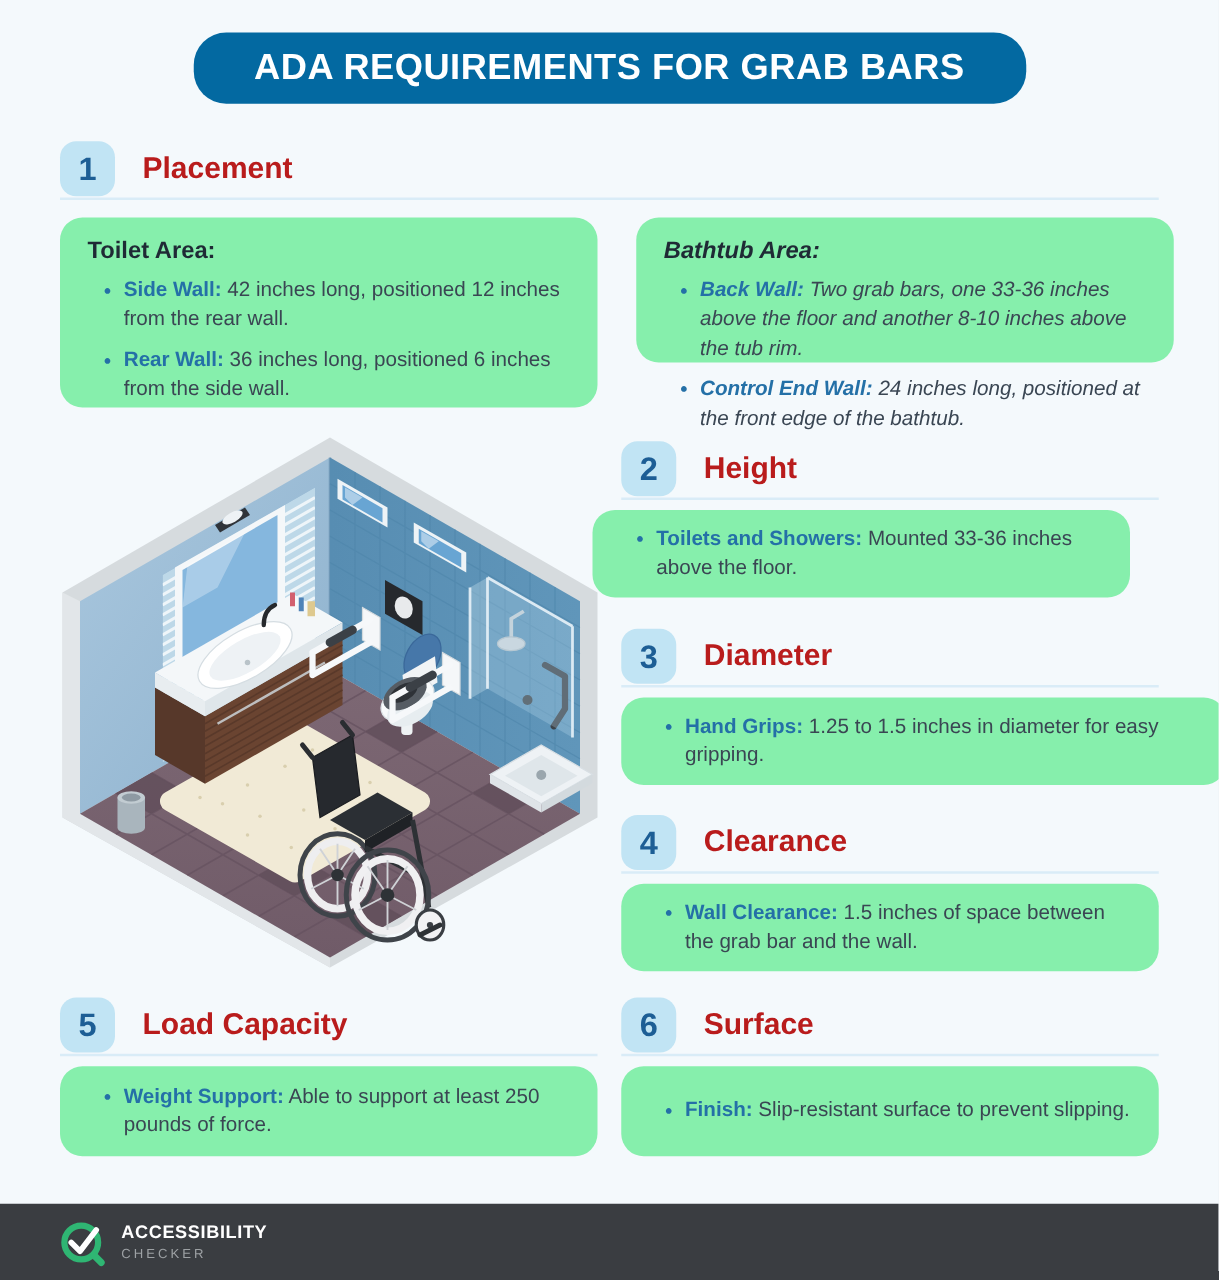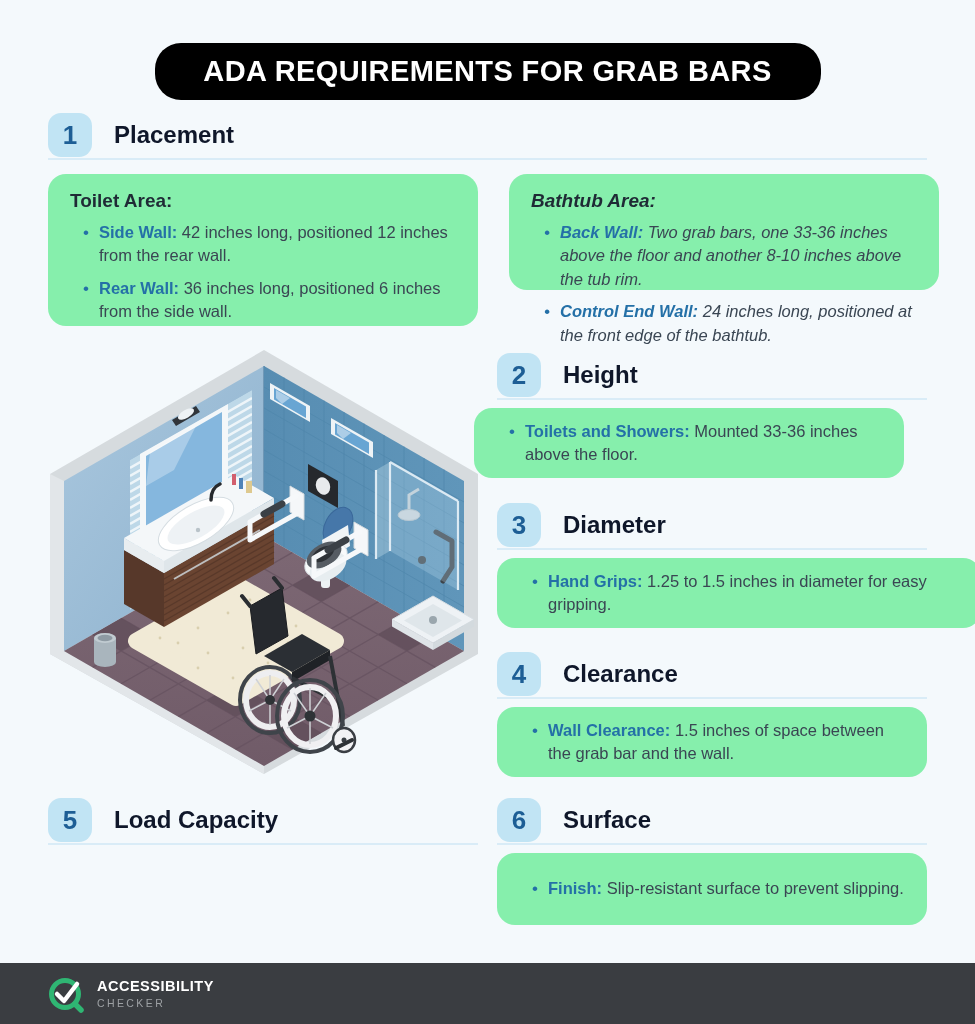--- a/index.html
+++ b/index.html
@@ -1,28 +1,28 @@
 <!DOCTYPE html>
 <html><head>
 <meta charset="utf-8">
 <style>
   html,body{margin:0;padding:0;}
   body{font-family:"Liberation Sans",sans-serif;background:#e9eef2;}
   #page{position:relative;width:975px;height:1024px;background:#f4f9fc;overflow:hidden;margin:0 auto;}
 
   
-  .banner{position:absolute;left:50%;transform:translateX(-50%);top:43px;width:666px;height:57px;
-    background:#000000;border-radius:26px;display:flex;align-items:center;justify-content:center;}
+  .banner{position:absolute;left:50%;transform:translateX(-50%);top:26px;width:666px;height:57px;
+    background:#0369a1;border-radius:26px;display:flex;align-items:center;justify-content:center;}
   .banner span{color:#ffffff;font-size:29px;font-weight:bold;letter-spacing:.4px;white-space:nowrap;}
 
   
   .sec-header{position:absolute;display:flex;align-items:center;height:48px;border-bottom:2px solid #d9ecf7;box-sizing:border-box;}
   .badge{width:44px;height:44px;border-radius:13px;background:#c1e4f4;color:#1d5e95;
     font-weight:bold;font-size:26px;display:flex;align-items:center;justify-content:center;flex:0 0 auto;}
-  .sec-title{margin-left:22px;font-size:24px;font-weight:600;color:#0f172a;}
+  .sec-title{margin-left:22px;font-size:24px;font-weight:600;color:#b91c1c;}
 
   
   .box{position:absolute;background:#86efac;border-radius:18px;box-sizing:border-box;padding:14px 20px;}
   .box.center{display:flex;flex-direction:column;justify-content:center;}
   .box-heading{font-size:19px;font-weight:bold;color:#1f2a35;margin:2px 0 9px 2px;}
   ul.bullets{list-style:none;margin:0;padding:0 0 0 14px;}
   ul.bullets li{position:relative;padding-left:17px;font-size:16.5px;line-height:1.42;color:#3a4653;margin-bottom:9px;}
   ul.bullets li:last-child{margin-bottom:0;}
   ul.bullets li::before{content:"•";position:absolute;left:1px;top:0;color:#2470a7;font-size:17px;}
   .b-label{font-weight:bold;color:#2470a7;}
@@ -307,20 +307,28 @@
         <span class="b-label">Wall Clearance:</span>
         <span class="b-text">1.5 inches of space between the grab bar and the wall.</span>
       </li>
     </ul>
   </div>
 
   <div class="sec-header" style="left:48px;top:797px;width:430px;">
     <div class="badge">5</div>
     <div class="sec-title">Load Capacity</div>
   </div>
+  <div class="box center" style="left:48px;top:853px;width:430px;height:72px;">
+    <ul class="bullets">
+      <li>
+        <span class="b-label">Weight Support:</span>
+        <span class="b-text">Able to support at least 250 pounds of force.</span>
+      </li>
+    </ul>
+  </div>
 
   <div class="sec-header" style="left:497px;top:797px;width:430px;">
     <div class="badge">6</div>
     <div class="sec-title">Surface</div>
   </div>
   <div class="box center" style="left:497px;top:853px;width:430px;height:72px;">
     <ul class="bullets">
       <li>
         <span class="b-label">Finish:</span>
         <span class="b-text">Slip-resistant surface to prevent slipping.</span>

